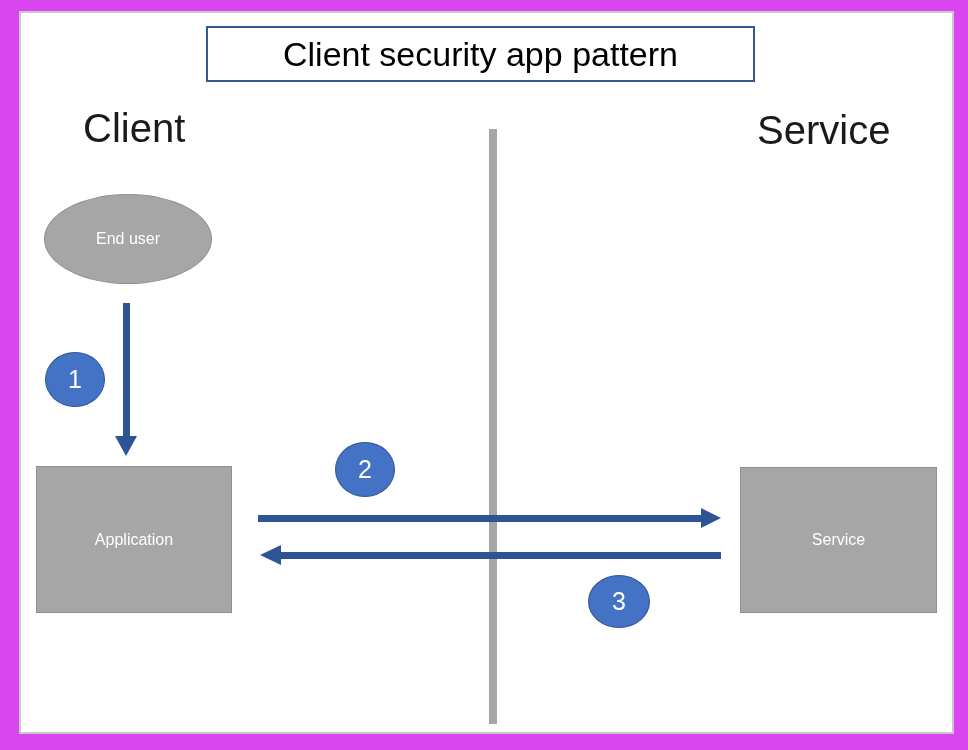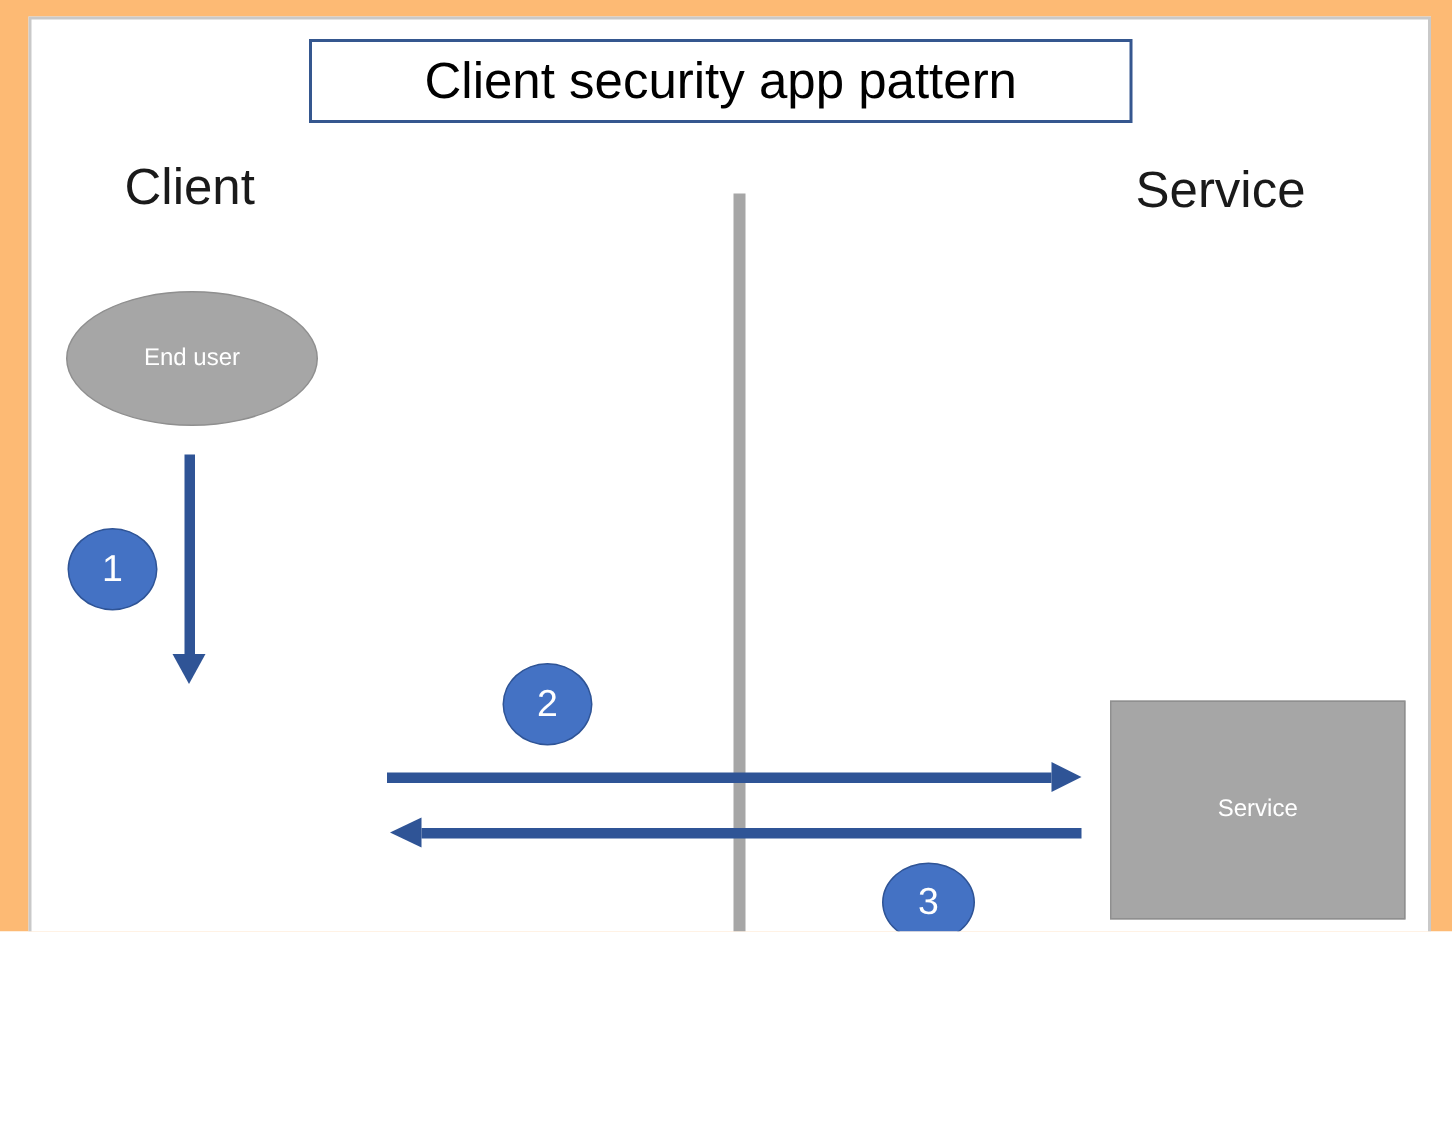--- a/index.html
+++ b/index.html
@@ -4,22 +4,22 @@
 <style>
   html, body {
     margin: 0;
     padding: 0;
     background: #ffffff;
     font-family: "Liberation Sans", "DejaVu Sans", sans-serif;
   }
   .canvas {
     position: relative;
     width: 968px;
-    height: 621px;
-    background: #fdba74;
+    height: 750px;
+    background: #d946ef;
     overflow: hidden;
   }
   .frame {
     position: absolute;
     left: 19px; top: 11px;
     width: 935px; height: 723px;
     border: 2px solid var(--frame-border, #c9c9c9);
     box-sizing: border-box;
     background: #ffffff;
   }
@@ -34,21 +34,21 @@
     justify-content: center;
     background: #ffffff;
   }
   .title-text {
     font-size: 34px;
     color: #000000;
     white-space: nowrap;
   }
   .section-label {
     position: absolute;
-    font-size: 34px;
+    font-size: 40px;
     color: #1a1a1a;
     white-space: nowrap;
   }
   .label-client  { left: 83px;  top: 106px; }
   .label-service { left: 757px; top: 108px; }
 
   .divider {
     position: absolute;
     left: 489px; top: 129px;
     width: 8px; height: 595px;
@@ -141,20 +141,23 @@
   <div class="section-label label-client">Client</div>
 
   <div class="section-label label-service">Service</div>
 
   <div class="divider"></div>
 
   <div class="gray-shape end-user-ellipse">
     <span>End user</span>
   </div>
 
+  <div class="gray-shape application-box">
+    <span>Application</span>
+  </div>
 
   <div class="gray-shape service-box">
     <span>Service</span>
   </div>
 
   <div class="arrow-shaft shaft-1"></div>
   <div class="arrow-head head-down"></div>
 
   <div class="arrow-shaft shaft-2"></div>
   <div class="arrow-head head-right"></div>

